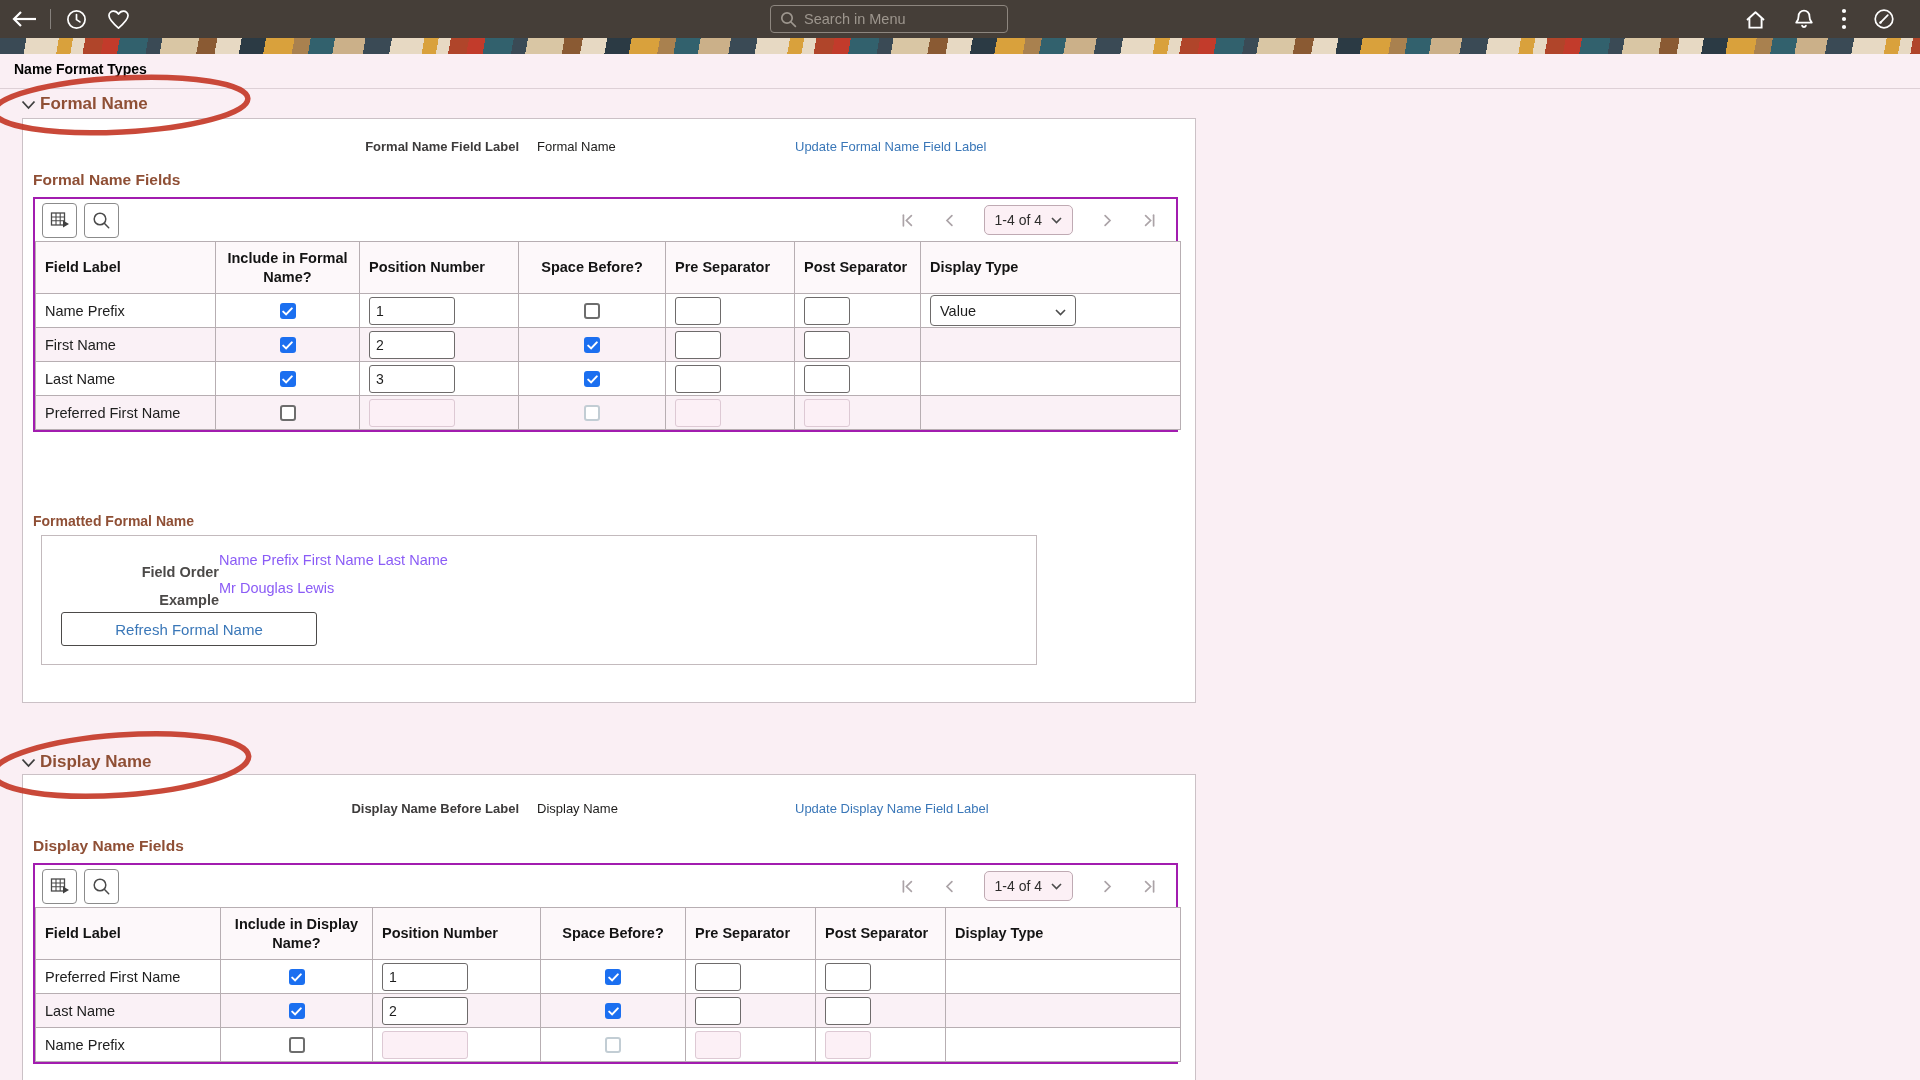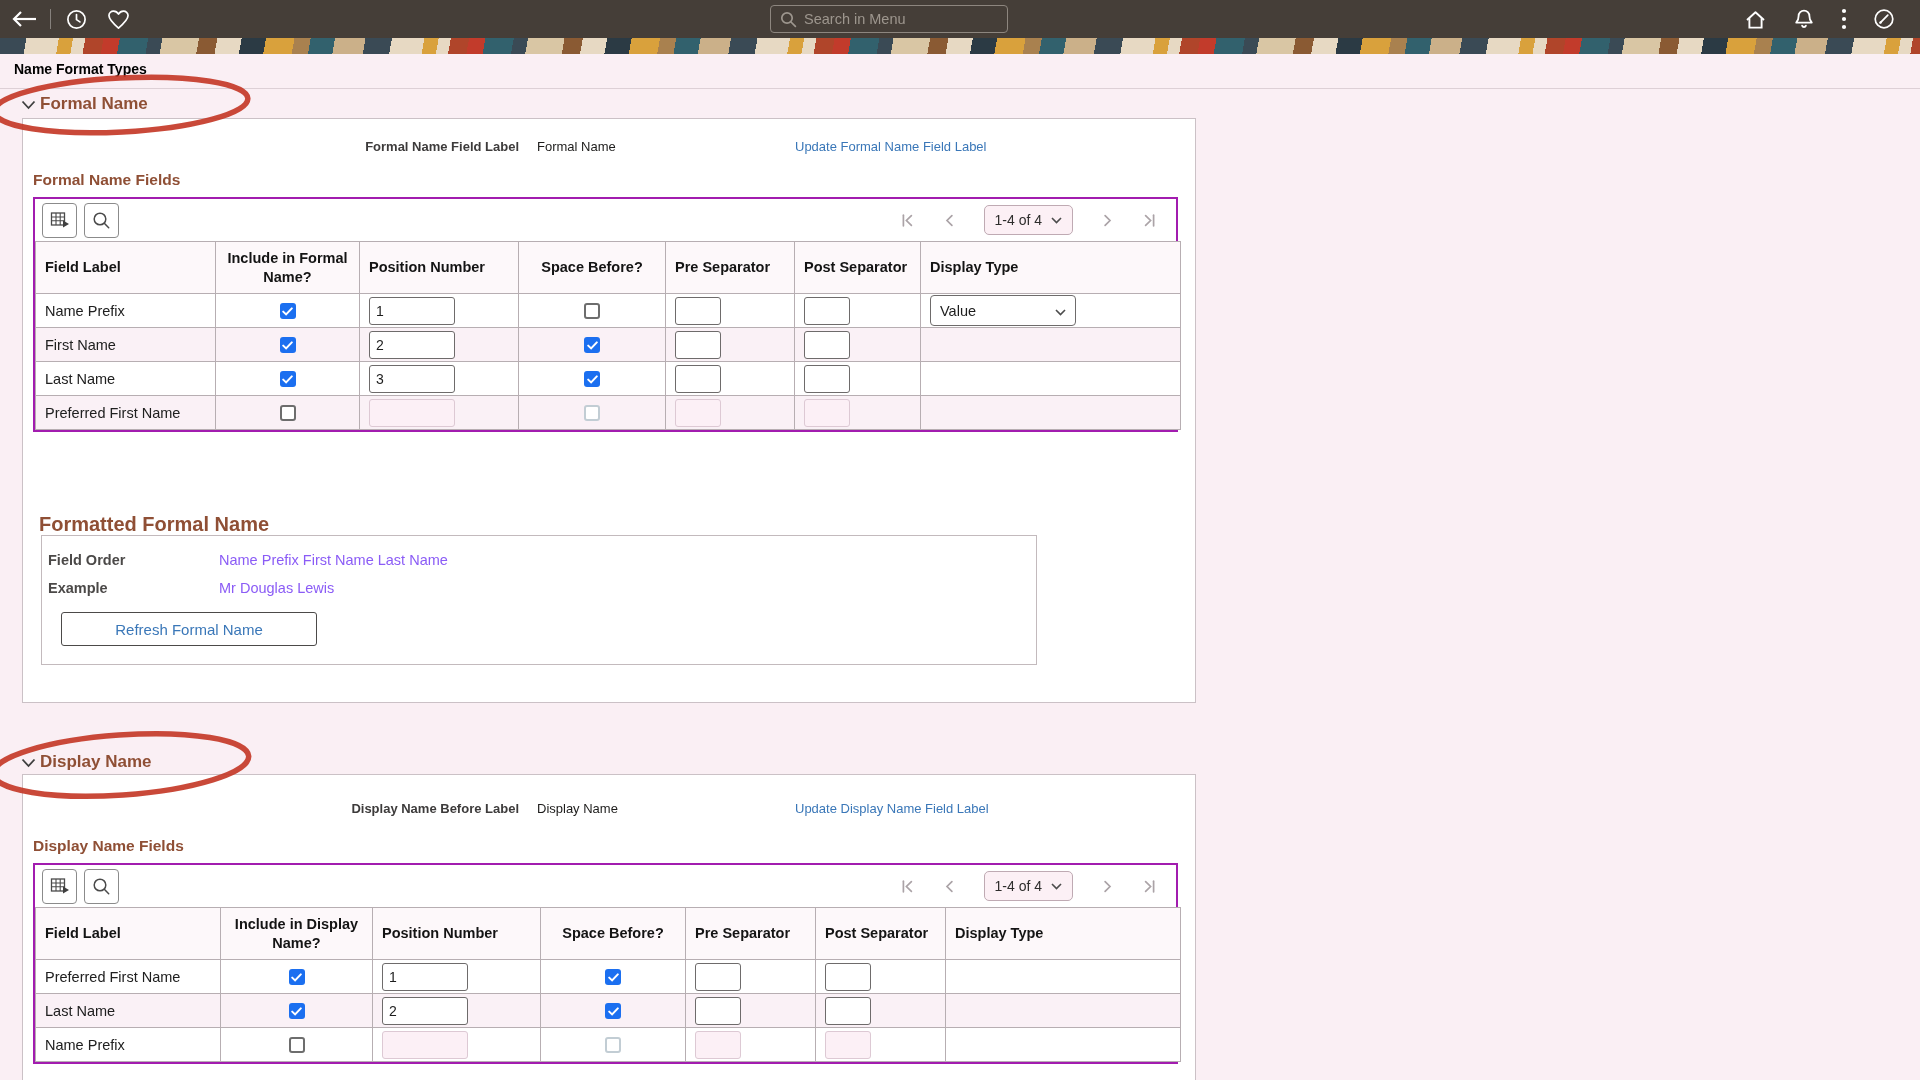--- a/index.html
+++ b/index.html
@@ -87,26 +87,26 @@
   .pos-input{width:86px;}
   .sep-input{width:46px;}
   input.dis{background:#fcf0f6;border-color:#ddc9d4;}
   .fselect{width:146px;height:31px;border:1px solid #6e6b6b;border-radius:4px;background:#fff;display:inline-flex;align-items:center;justify-content:space-between;padding:0 9px;font-size:14.5px;color:#1d1d1d;cursor:pointer;}
 
   .cb{display:inline-flex;width:16px;height:16px;border-radius:3px;align-items:center;justify-content:center;vertical-align:middle;cursor:pointer;}
   .cb.on{background:#1b6ff0;}
   .cb.off{background:#fff;border:2px solid #6d6d6d;}
   .cb.off.dis{border-color:#c2cdd4;}
 
-  .fmt-heading{position:absolute;left:16px;top:394px;font-size:20px;font-weight:700;color:#8f4f35;}
+  .fmt-heading{position:absolute;left:10px;top:394px;font-size:14px;font-weight:700;color:#8f4f35;}
   .fmt-box{position:absolute;left:18px;top:416px;width:996px;height:130px;border:1px solid #c3babd;background:#fff;}
   .fo-row{position:absolute;left:0;width:100%;font-size:14.5px;}
   .fo-row.r1{top:16px;}
   .fo-row.r2{top:44px;}
-  .fo-label{position:absolute;left:6px;width:161px;font-weight:700;color:#4b4948;}
+  .fo-label{position:absolute;left:16px;width:161px;text-align:right;font-weight:700;color:#4b4948;margin-top:12px;}
   .fo-value{position:absolute;left:177px;color:#8b5cf6;}
   .refresh-btn{position:absolute;left:19px;top:76px;width:256px;height:34px;background:#fff;border:1px solid #4c4a49;border-radius:3px;color:#3a77b8;font-size:15px;font-family:inherit;cursor:pointer;}
 </style>
 </head>
 <body>
 
 <div class="canvas">
 
   <header class="topbar">
     <div class="tb-left">

